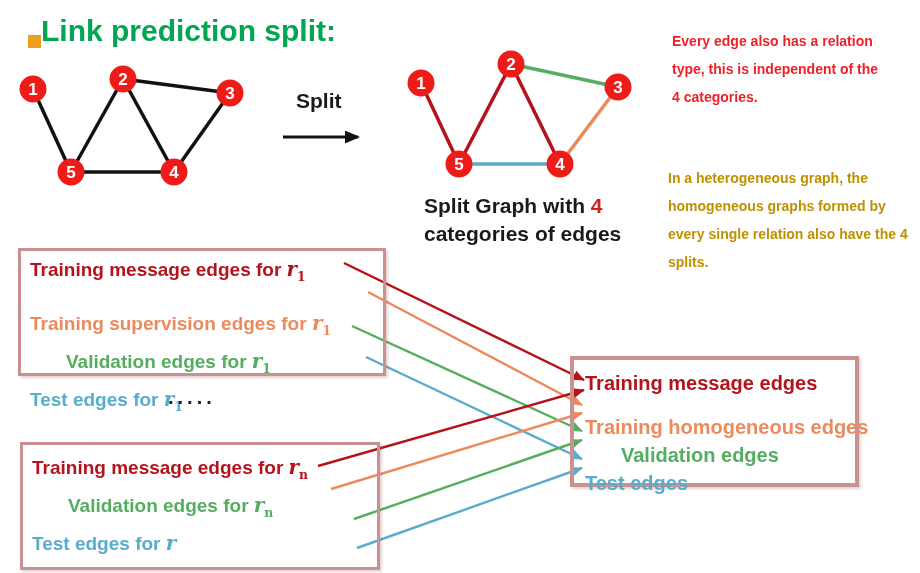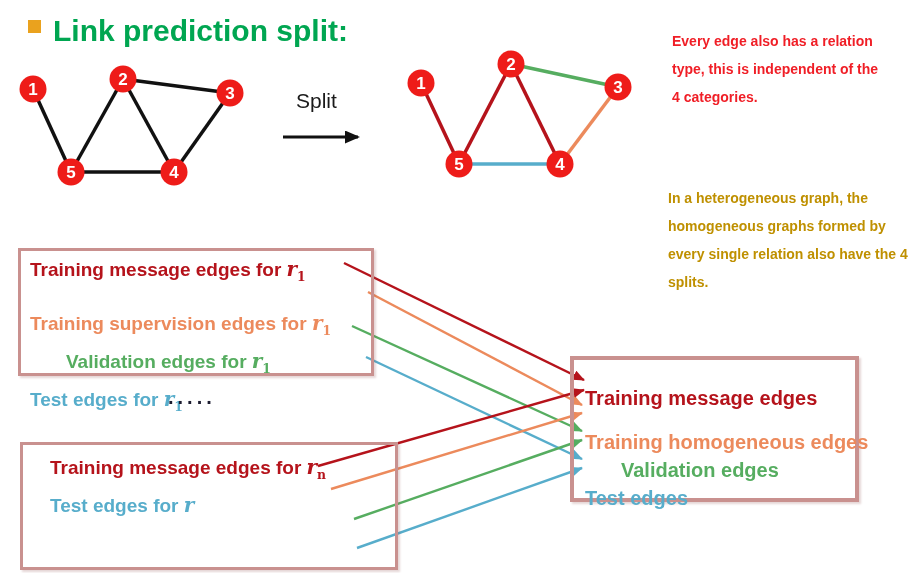--- a/index.html
+++ b/index.html
@@ -2,41 +2,41 @@
 <html><head>
 <meta charset="utf-8">
 <style>
   html,body{margin:0;padding:0;background:#fff;}
   body{font-family:"Liberation Sans","DejaVu Sans",sans-serif;}
   .slide{position:relative;width:920px;height:573px;background:#ffffff;overflow:hidden;font-weight:bold;}
   .abs{position:absolute;}
   svg.layer{position:absolute;left:0;top:0;}
 
   
-  .title-row{left:28px;top:14px;display:flex;align-items:flex-start;gap:12px;}
+  .title-row{left:28px;top:14px;display:flex;align-items:flex-end;}
   .bullet{width:13px;height:13px;background:#eaa21e;margin-top:6px;}
   .page-title{color:#00a651;font-size:30px;font-weight:bold;letter-spacing:0px;}
 
   
-  .caption{color:#1a1a1a;font-size:21px;font-weight:normal;}
+  .caption{color:#1a1a1a;font-size:21px;font-weight:bold;}
   .split-label{left:296px;top:89px;color:#1a1a1a;font-size:21px;}
   .orig-caption{left:20px;top:191px;}
   .split-caption{left:424px;top:192px;line-height:28px;}
   .red-num{color:#d11f1f;}
 
   
   .note{font-size:14px;line-height:28px;font-weight:bold;}
   .note-red{left:672px;top:27px;width:212px;color:#f01e26;}
-  .note-gold{left:668px;top:184px;width:246px;color:#bf9000;}
+  .note-gold{left:668px;top:164px;width:246px;color:#bf9000;}
 
   
   .rbox{border:3px solid #c9918f;background:transparent;box-shadow:2px 2px 2px rgba(150,90,90,0.25);}
-  .box-r1{left:18px;top:248px;width:341px;height:119px;padding:3px 0 0 9px;line-height:30px;}
-  .box-rn{left:20px;top:442px;width:345px;height:115px;padding:7px 0 0 27px;line-height:30px;}
-  .box-comb{left:570px;top:356px;width:270px;height:114px;border-width:4px;padding:24px 0 0 11px;line-height:28px;}
+  .box-r1{left:18px;top:248px;width:341px;height:119px;padding:3px 12px 0 9px;line-height:30px;}
+  .box-rn{left:20px;top:442px;width:345px;height:115px;padding:7px 0 0 9px;line-height:30px;}
+  .box-comb{left:570px;top:356px;width:270px;height:114px;border-width:4px;padding:9px 0 0 11px;line-height:28px;}
   .row{white-space:nowrap;font-size:19px;font-weight:bold;}
   .box-comb .row{font-size:20px;}
   .c-darkred{color:#b5131b;}
   .c-orange{color:#ec8a5c;margin-top:16px;}
   .c-green{color:#56ad60;margin-left:36px;}
   .c-blue{color:#57adcb;}
   .rvar{font-family:"DejaVu Serif","Liberation Serif",serif;font-style:italic;font-size:1.05em;}
   .rvar sub{font-size:0.62em;font-style:normal;font-family:"DejaVu Serif",serif;}
 
   .dots{left:168px;top:386px;color:#1b1b2f;font-size:20px;letter-spacing:4px;font-weight:bold;}
@@ -147,35 +147,40 @@
         </g>
     </g>
   </svg>
 
   <div class="abs title-row">
     <span class="bullet"></span>
     <span class="page-title">Link prediction split:</span>
   </div>
 
   <div class="abs split-label caption">Split</div>
+  <div class="abs caption split-caption">
+    <span>Split Graph with </span><span class="red-num">4</span><br>
+    <span>categories of edges</span>
+  </div>
 
   <div class="abs note note-red">Every edge also has a relation type, this is independent of the 4 categories.</div>
   <div class="abs note note-gold">In a heterogeneous graph, the homogeneous graphs formed by every single relation also have the 4 splits.</div>
 
   <div class="abs rbox box-r1">
     <div class="row c-darkred"><span>Training message edges for </span><span class="rvar"><span>r</span><sub>1</sub></span></div>
     <div class="row c-orange"><span>Training supervision edges for </span><span class="rvar"><span>r</span><sub>1</sub></span></div>
     <div class="row c-green"><span>Validation edges for </span><span class="rvar"><span>r</span><sub>1</sub></span></div>
     <div class="row c-blue"><span>Test edges for </span><span class="rvar"><span>r</span><sub>1</sub></span></div>
   </div>
 
   <div class="abs dots">.....</div>
 
   <div class="abs rbox box-rn">
     <div class="row c-darkred"><span>Training message edges for </span><span class="rvar"><span>r</span><sub>n</sub></span></div>
+    <div class="row c-green"><span>Validation edges for </span><span class="rvar"><span>r</span><sub>n</sub></span></div>
     <div class="row c-blue"><span>Test edges for </span><span class="rvar"><span>r</span></span></div>
   </div>
 
   <div class="abs rbox box-comb">
     <div class="row c-darkred">Training message edges</div>
     <div class="row c-orange">Training homogeneous edges</div>
     <div class="row c-green">Validation edges</div>
     <div class="row c-blue">Test edges</div>
   </div>
 

